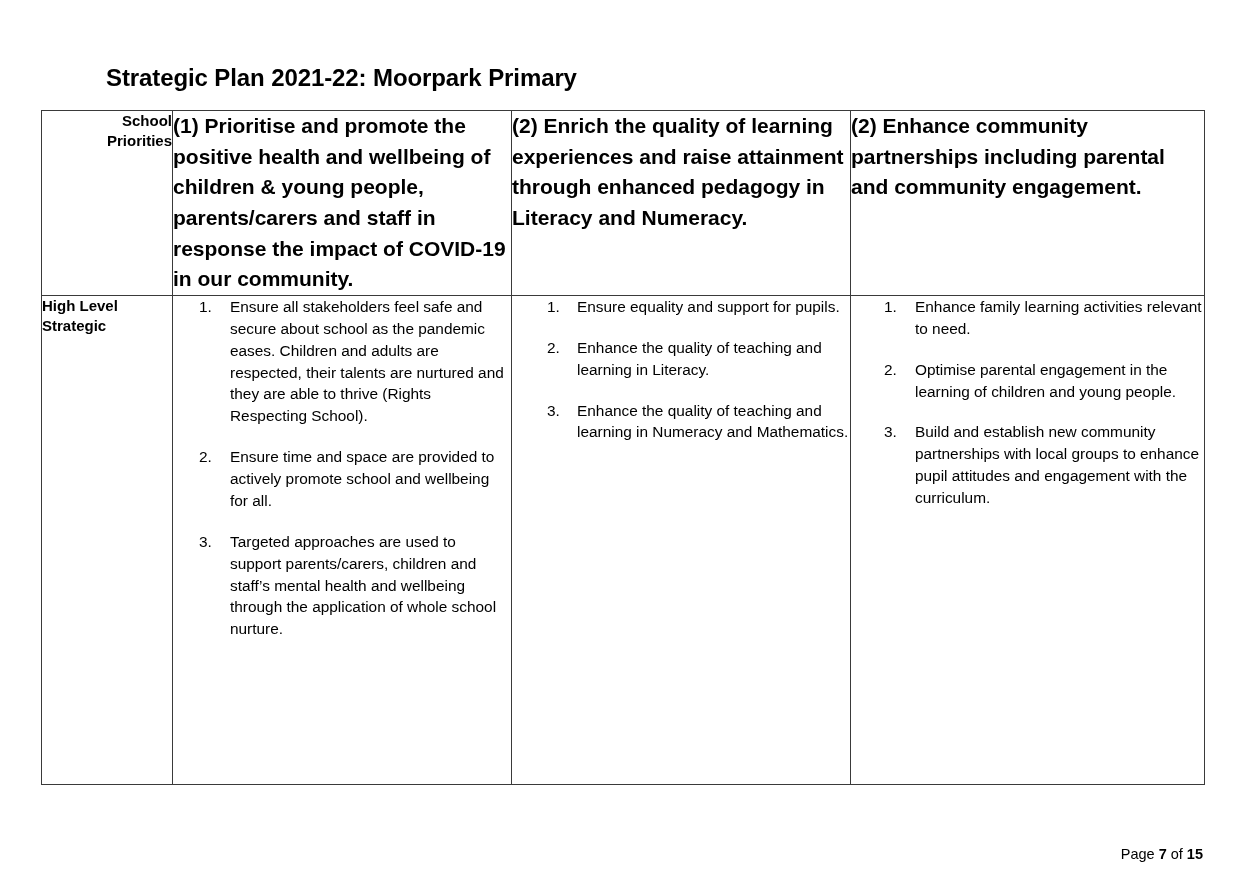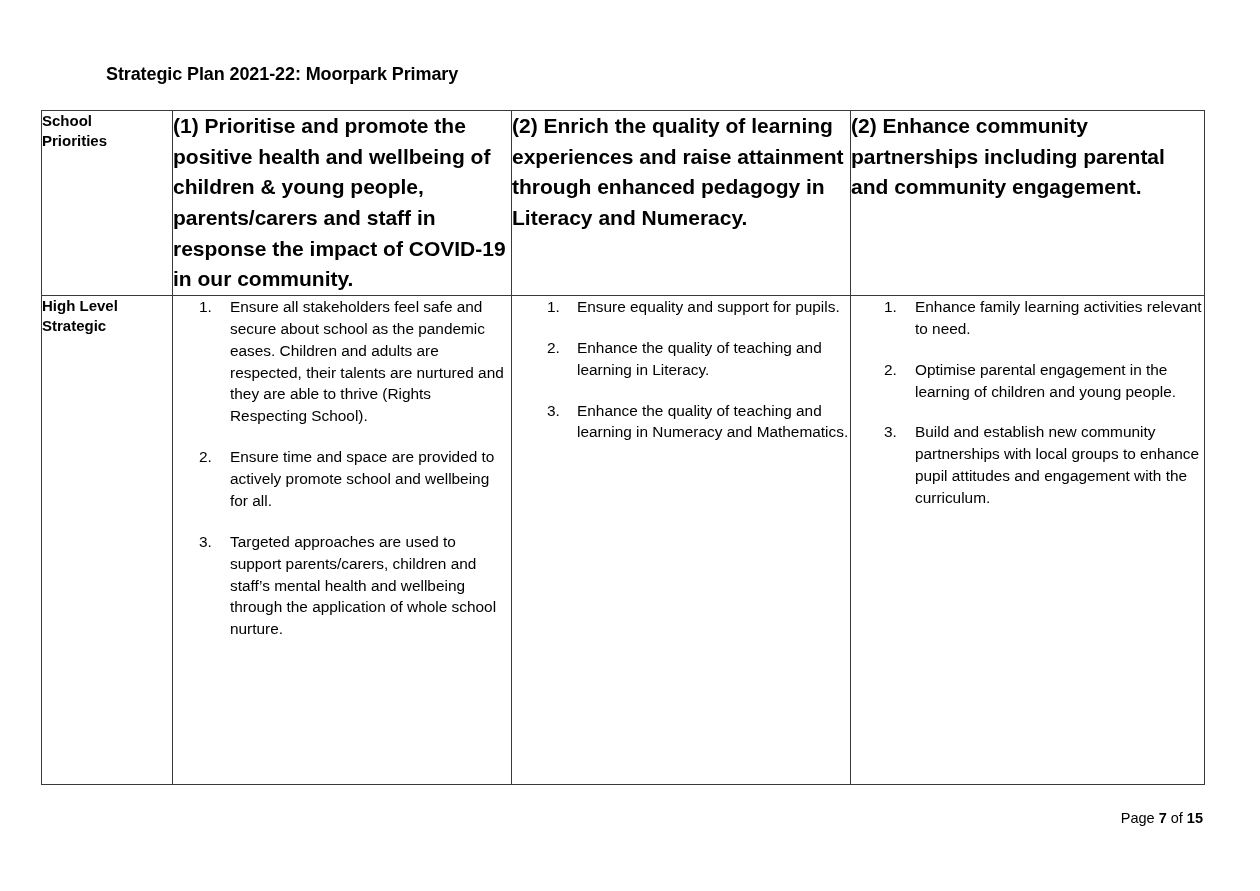--- a/index.html
+++ b/index.html
@@ -20,21 +20,21 @@
     height: 891px;
     box-sizing: border-box;
     overflow: hidden;
   }
 
   
   .doc-title {
     position: absolute;
     left: 106px;
     top: 64px;
-    font-size: 18px;
+    font-size: 24px;
     font-weight: bold;
     letter-spacing: -0.1px;
     line-height: 1.15;
     white-space: nowrap;
   }
 
   
   .plan-table {
     position: absolute;
     left: 41px;
@@ -51,21 +51,21 @@
 
   
   .col-label   { width: 131px; }
   .col-one     { width: 339px; }
   .col-two     { width: 339px; }
   .col-three   { width: 354px; }
 
   
   .hdr-row td { height: 132px; }
   .hdr-label {
-    text-align: left;
+    text-align: right;
     vertical-align: middle;
   }
   .hdr-label .txt {
     font-size: 15px;
     font-weight: bold;
     line-height: 1.36;
   }
   .hdr-priority {
     padding: 8px 8px 6px 9px;
   }
@@ -119,21 +119,21 @@
   
   .body-cell.narrow-indent ol.obj-list > li { padding-left: 65px; }
   .body-cell.narrow-indent ol.obj-list > li::before { left: 35px; }
   .body-cell.wide-indent ol.obj-list > li { padding-left: 64px; }
   .body-cell.wide-indent ol.obj-list > li::before { left: 33px; }
 
   
   .page-footer {
     position: absolute;
     right: 57px;
-    top: 810px;
+    top: 846px;
     font-size: 14.5px;
     line-height: 1.2;
     white-space: nowrap;
   }
   .page-footer b { font-weight: bold; }
 </style>
 </head>
 <body>
 
 <div class="page">

